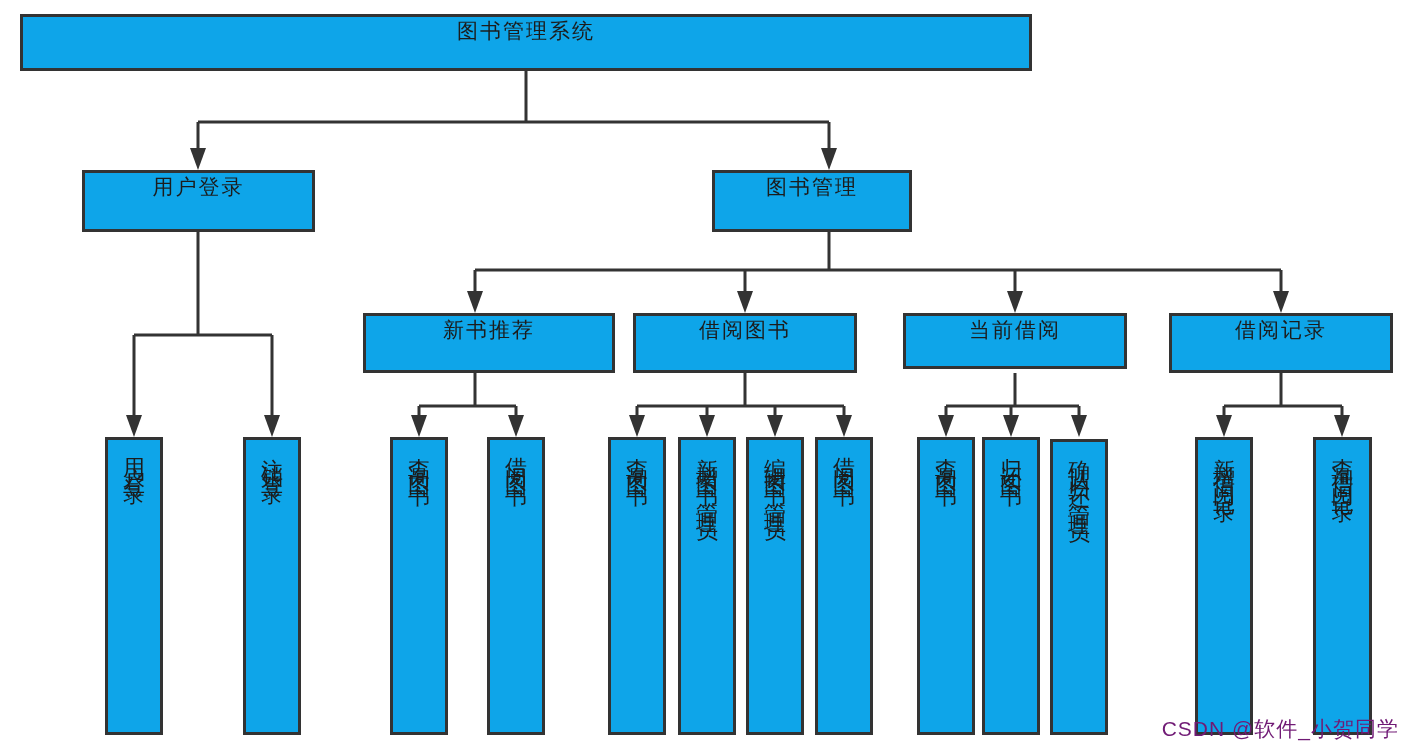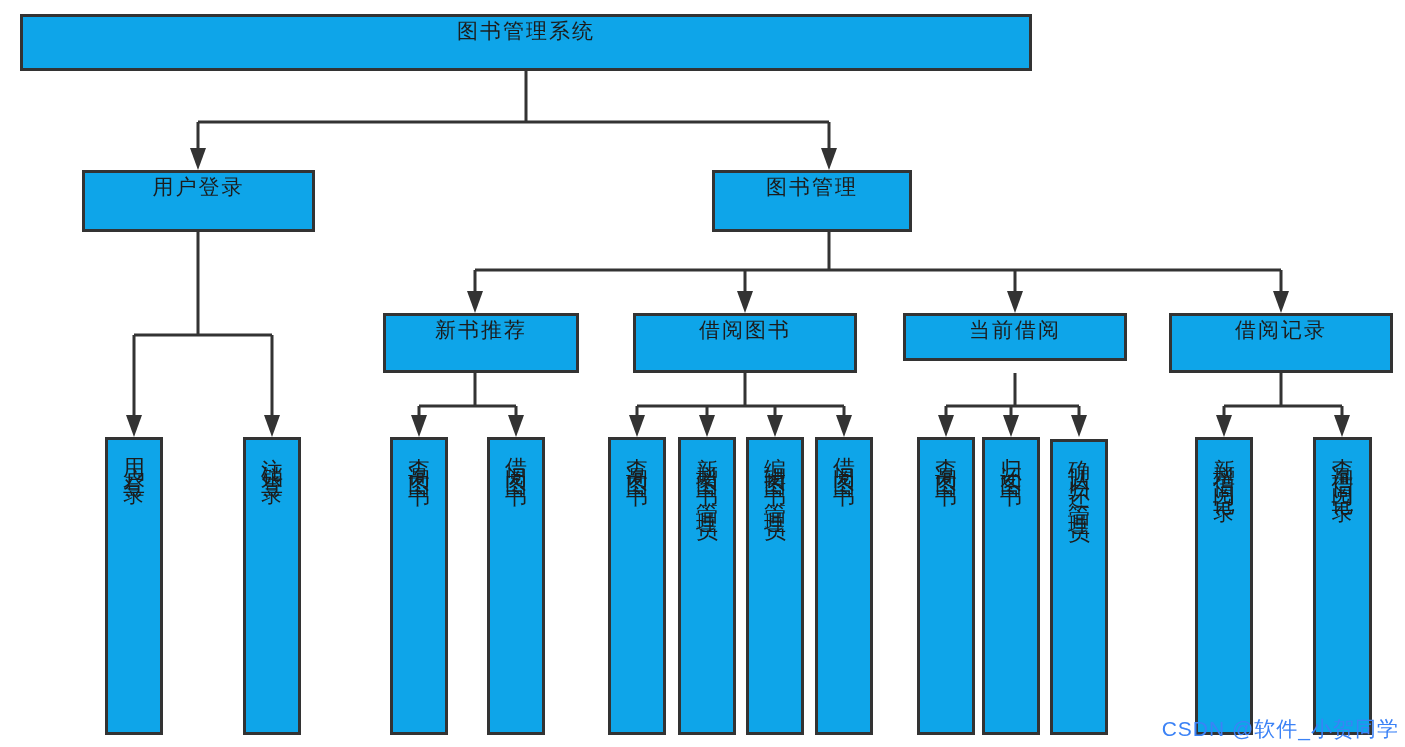--- a/index.html
+++ b/index.html
@@ -38,21 +38,21 @@
     font-size: 22px;
     letter-spacing: 9px;
     line-height: 1;
     color: #1c1c1c;
   }
   .watermark {
     position: absolute;
     right: 6px;
     bottom: 4px;
     font-size: 21px;
-    color: #3b82f6;
+    color: #701a75;
     letter-spacing: 1px;
     white-space: nowrap;
   }
 </style>
 </head>
 <body>
 
 <div class="canvas">
 
   <svg class="connectors" viewBox="0 0 1405 747" xmlns="http://www.w3.org/2000/svg">
@@ -106,27 +106,27 @@
     <span class="lbl">图书管理系统</span>
   </div>
 
   <div class="node" style="left:82px; top:170px; width:233px; height:62px">
     <span class="lbl">用户登录</span>
   </div>
   <div class="node" style="left:712px; top:170px; width:200px; height:62px">
     <span class="lbl">图书管理</span>
   </div>
 
-  <div class="node" style="left:383px; top:313px; width:196px; height:60px">
+  <div class="node" style="left:363px; top:313px; width:252px; height:60px">
     <span class="lbl">新书推荐</span>
   </div>
   <div class="node" style="left:633px; top:313px; width:224px; height:60px">
     <span class="lbl">借阅图书</span>
   </div>
-  <div class="node" style="left:903px; top:313px; width:224px; height:48px">
+  <div class="node" style="left:903px; top:313px; width:224px; height:56px">
     <span class="lbl">当前借阅</span>
   </div>
   <div class="node" style="left:1169px; top:313px; width:224px; height:60px">
     <span class="lbl">借阅记录</span>
   </div>
 
   <div class="node" style="left:105px; top:437px; width:58px; height:298px">
     <span class="vlbl">用户登录</span>
   </div>
   <div class="node" style="left:243px; top:437px; width:58px; height:298px">

